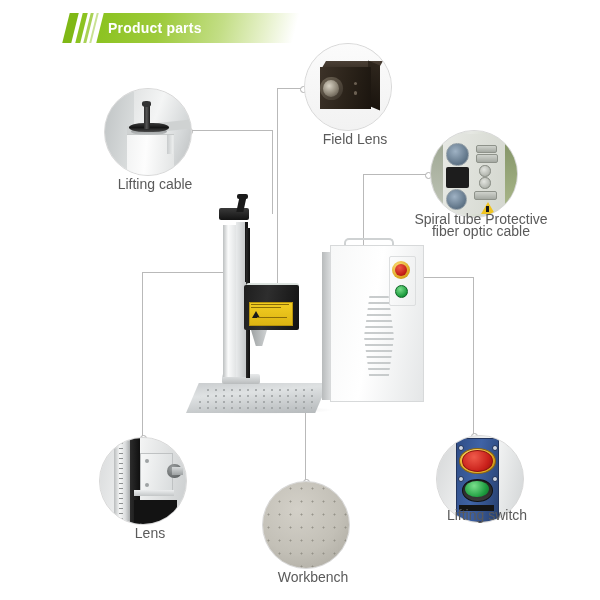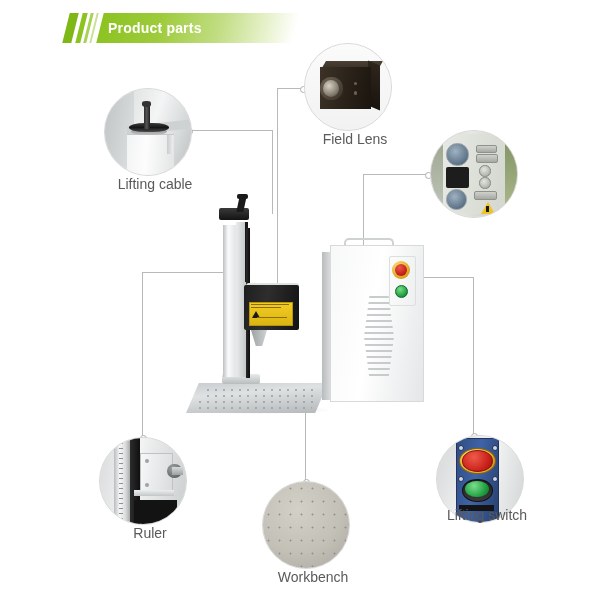--- a/index.html
+++ b/index.html
@@ -322,37 +322,41 @@
       <div class="sp-fan" style="left:18%;top:68%;width:22%;height:22%;"></div>
       <div class="sp-dark" style="left:18%;top:42%;width:26%;height:24%;"></div>
       <div class="sp-conn" style="left:52%;top:16%;width:22%;height:7%;"></div>
       <div class="sp-conn" style="left:52%;top:27%;width:24%;height:8%;"></div>
       <div class="sp-round" style="left:56%;top:40%;width:11%;height:11%;"></div>
       <div class="sp-round" style="left:56%;top:54%;width:11%;height:11%;"></div>
       <div class="sp-conn" style="left:50%;top:70%;width:24%;height:8%;"></div>
       <div class="sp-warn" style="left:58%;top:82%;"></div>
     </div>
   </div>
+  <div class="clabel" style="left:473px;top:213px;">
+    <div>Spiral tube Protective</div>
+    <div>fiber optic cable</div>
+  </div>
 
   <div class="callout" style="left:99px;top:437px;width:86px;height:86px;">
     <div class="circ" style="width:86px;height:86px;">
       <div class="fill ru-bg"></div>
       <div class="ru-col"></div>
       <div class="ru-scale"></div>
       <div class="ru-dark"></div>
       <div class="ru-block"></div>
       <div class="ru-shelf"></div>
       <div class="ru-blk2"></div>
       <div class="ru-knob"></div>
       <div class="ru-knob2"></div>
       <div class="ru-scr" style="left:52%;top:24%;"></div>
       <div class="ru-scr" style="left:52%;top:52%;"></div>
     </div>
   </div>
-  <div class="clabel" style="left:142px;top:527px;">Ruler</div>
+  <div class="clabel" style="left:142px;top:527px;">Lens</div>
 
   <div class="callout" style="left:262px;top:481px;width:86px;height:86px;">
     <div class="circ" style="width:86px;height:86px;">
       <div class="fill wb-bg"></div>
       <div class="wb-dots"></div>
     </div>
   </div>
   <div class="clabel" style="left:305px;top:571px;">Workbench</div>
 
   <div class="callout" style="left:436px;top:435px;width:86px;height:86px;">

